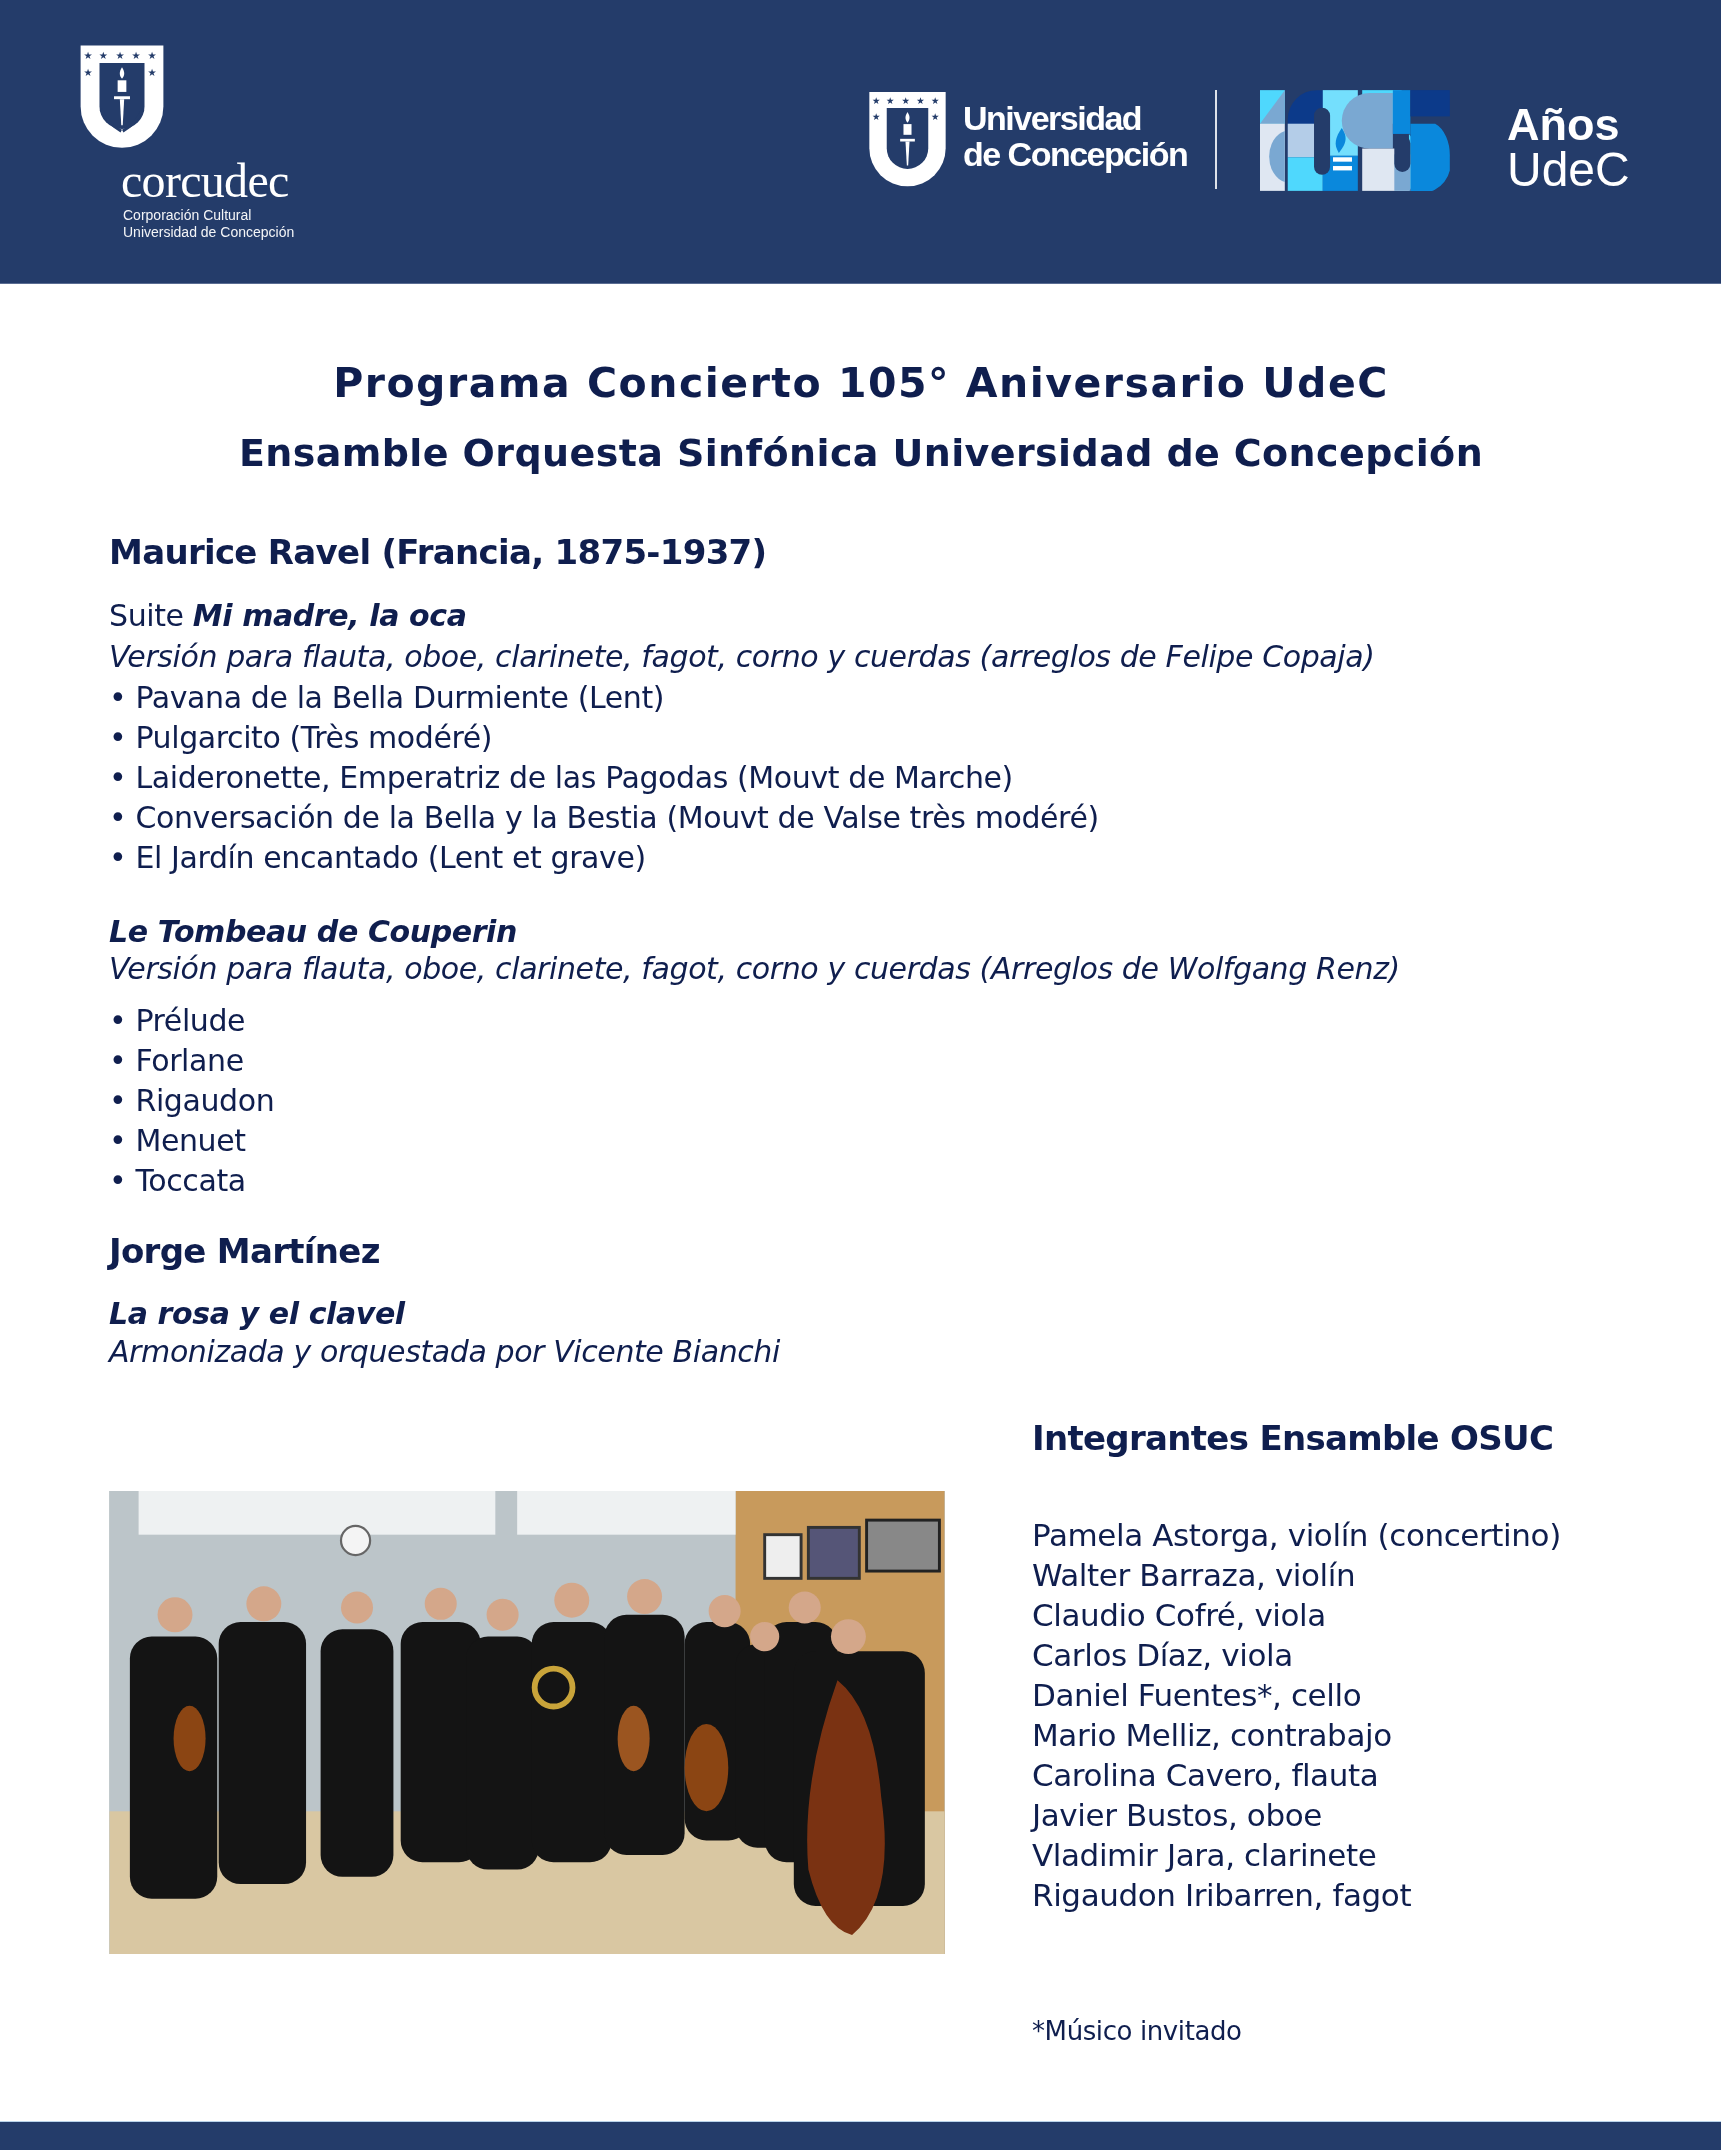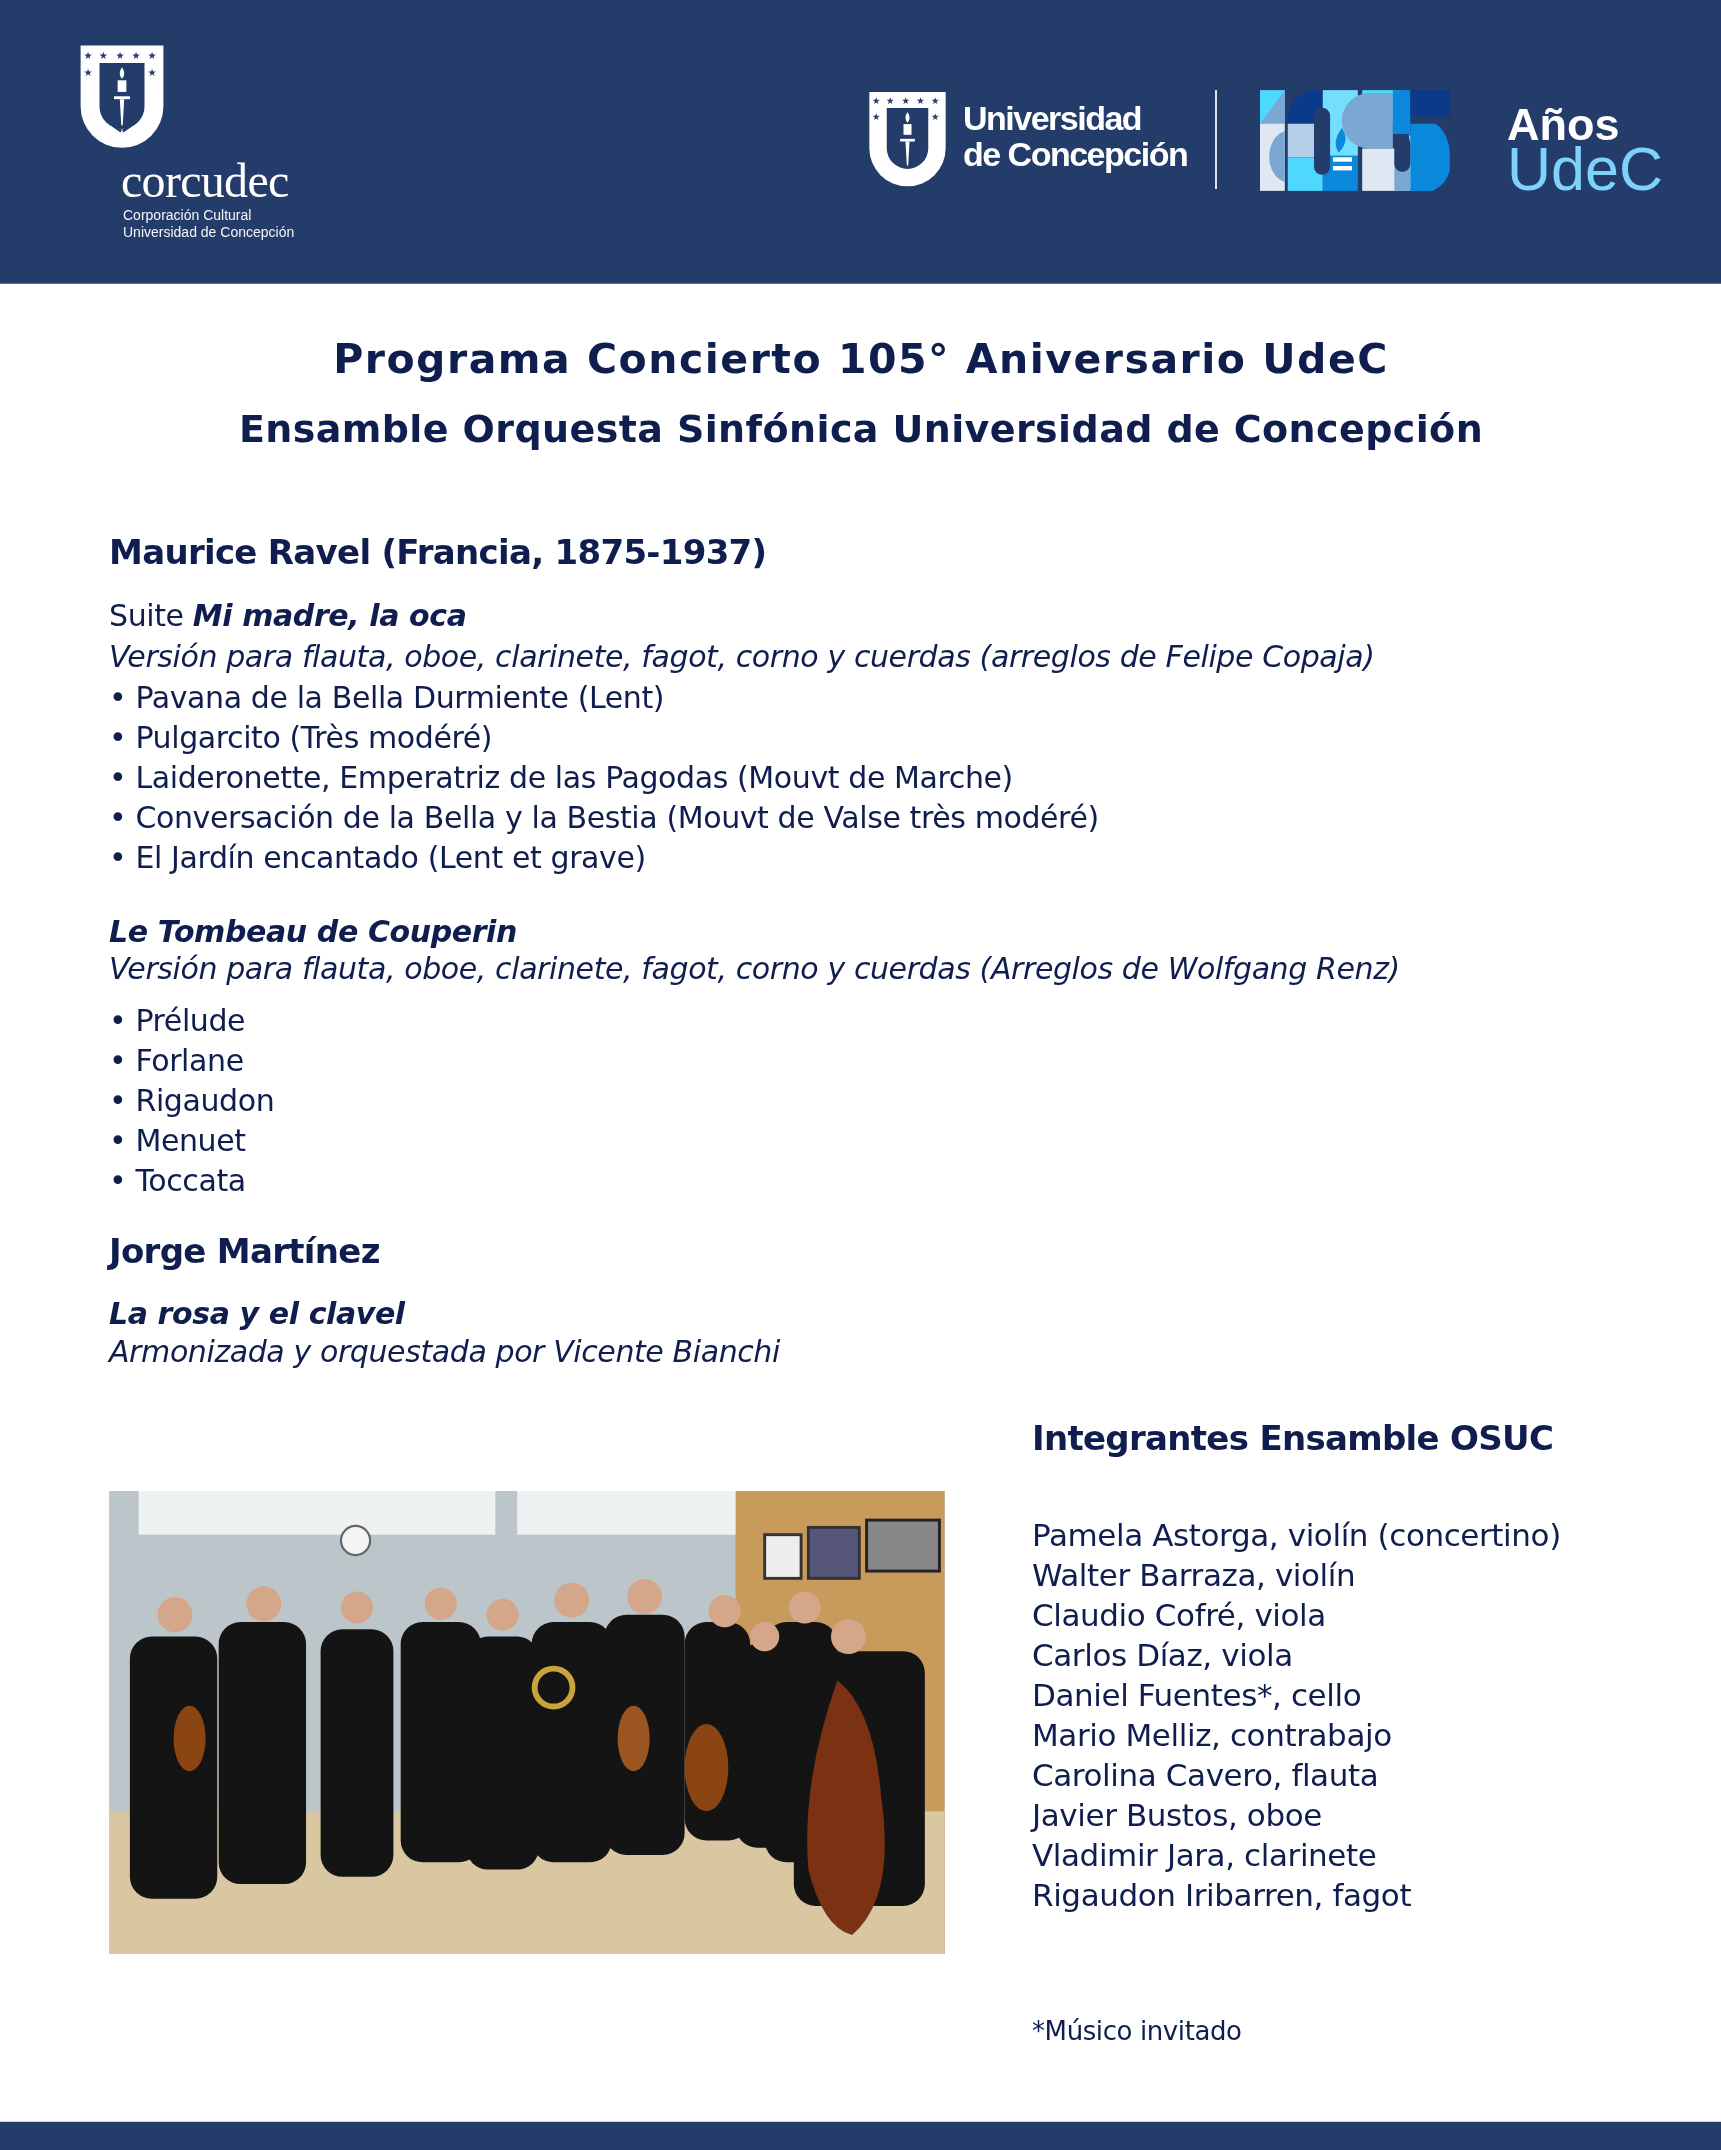--- a/index.html
+++ b/index.html
@@ -32,26 +32,26 @@
   .udec-name {
     position:absolute; left:95px; top:10.2px; color:#fff; font-size:34px; line-height:36px; font-weight:bold;
     letter-spacing:-1.5px; white-space:nowrap;
   }
   .divider { position:absolute; left:1215px; top:90px; width:1.5px; height:99px; background:#ffffff; opacity:0.85; }
   .anniv { position:absolute; left:1260px; top:90px; width:219px; height:101px; }
   .anos {
     position:absolute; left:1507px; top:101px; color:#fff; font-size:45px; font-weight:bold; line-height:48px; white-space:nowrap;
   }
   .udec-txt {
-    position:absolute; left:1507px; top:144px; color:#7dd3fc; font-size:61px; line-height:51px; white-space:nowrap;
+    position:absolute; left:1507px; top:144px; color:#ffffff; font-size:48px; line-height:51px; white-space:nowrap;
   }
   
   .title {
     position:absolute; left:0; width:1722px; text-align:center; font-weight:bold; color:#0f1e4e;
-    font-family:"DejaVu Sans", sans-serif; white-space:nowrap;
+    font-family:"DejaVu Sans", sans-serif; white-space:nowrap;margin-top:24px;
   }
   .t1 { top:335px; font-size:41px; letter-spacing:1.5px; }
   .t2 { top:407px; font-size:38px; letter-spacing:0.4px; }
   .h2 { position:absolute; left:109px; font-weight:bold; font-size:34px; color:#0f1e4e; white-space:nowrap;
         font-family:"DejaVu Sans", sans-serif; letter-spacing:-0.7px; }
   .txt { position:absolute; left:109px; font-size:30px; color:#0f1e4e; white-space:nowrap; line-height:40px;
          font-family:"DejaVu Sans", sans-serif; letter-spacing:-0.4px; }
   .it { font-style:italic; }
   .bi { font-style:italic; font-weight:bold; }
   .list { position:absolute; left:109px; margin:0; padding:0; list-style:none; }

